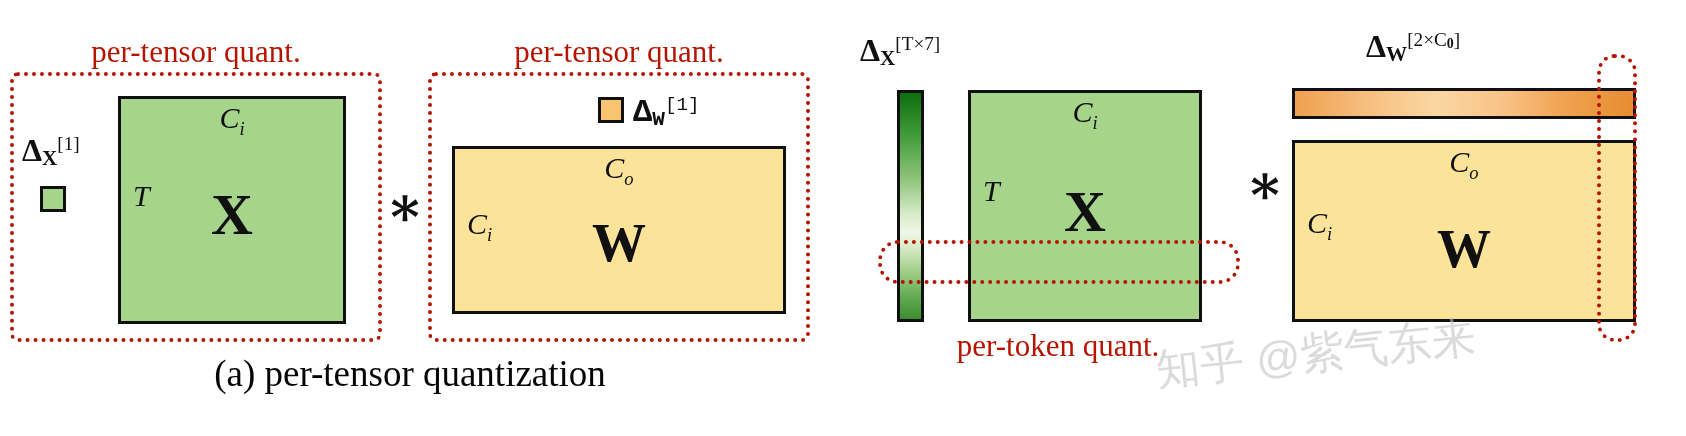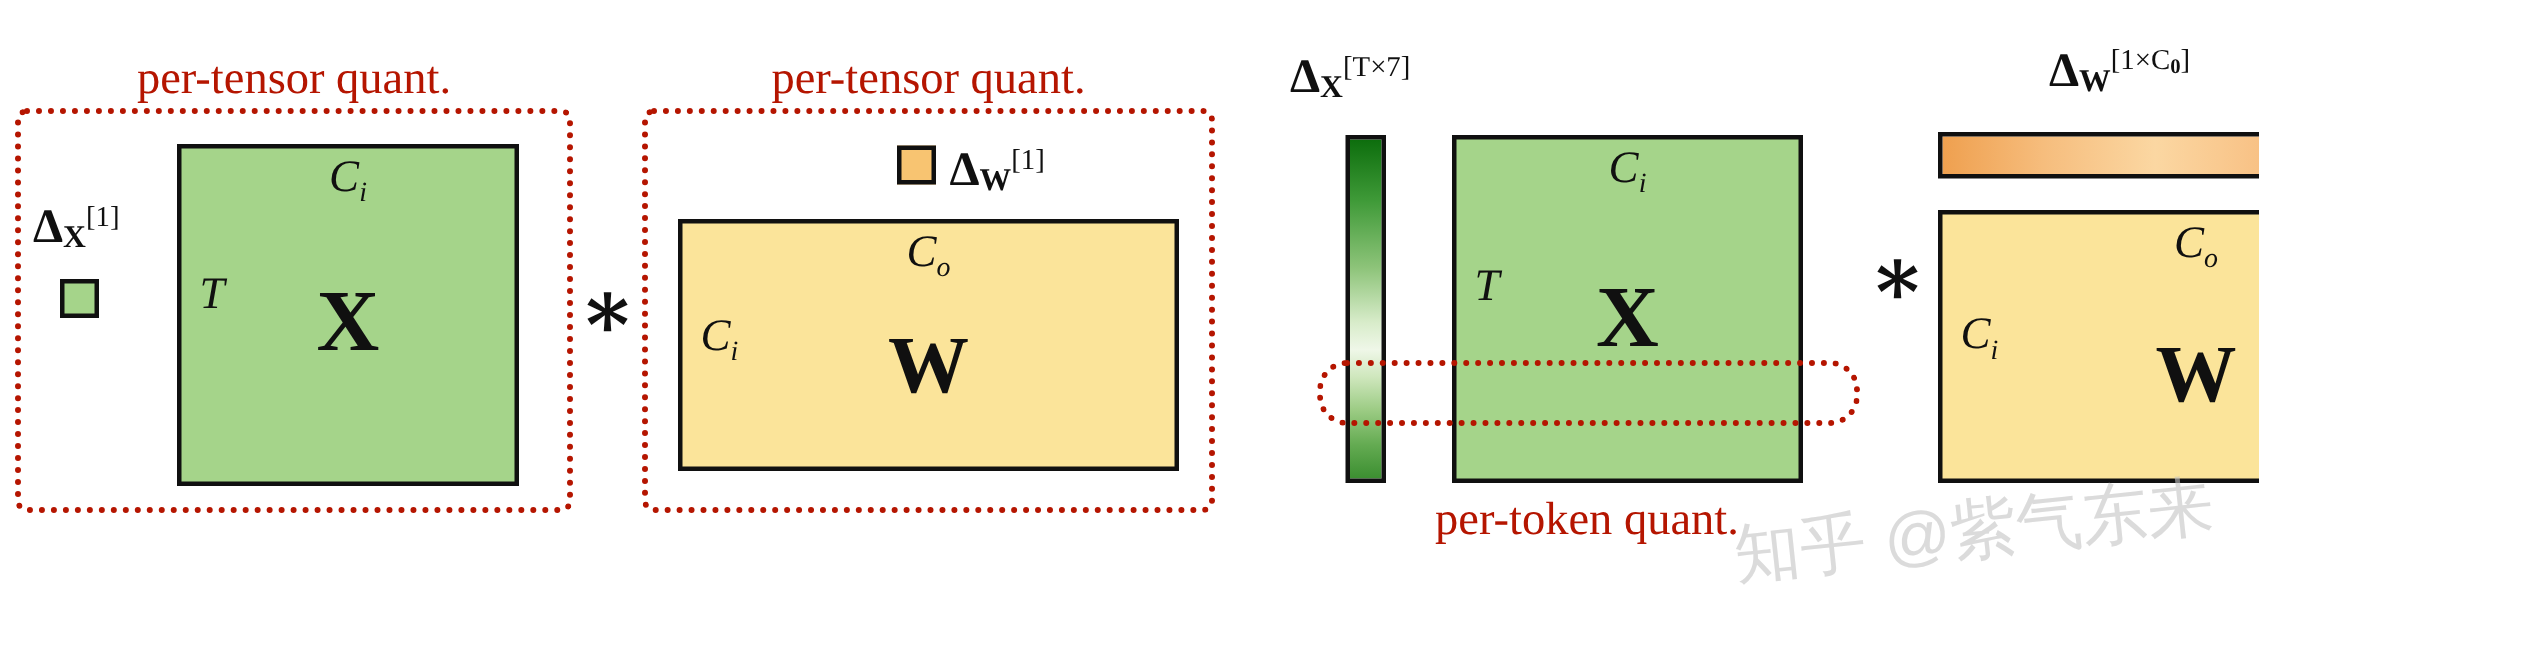--- a/index.html
+++ b/index.html
@@ -1,17 +1,17 @@
 <!DOCTYPE html>
 <html><head>
 <meta charset="utf-8">
 <style>
   html,body { margin:0; padding:0; background:#ffffff; }
   .canvas {
-    position:relative; width:1506px; height:436px; background:#ffffff;
+    position:relative; width:1686px; height:436px; background:#ffffff;
     font-family:"Liberation Serif","DejaVu Serif",serif; color:#101010; overflow:hidden;
   }
   .dotted-box {
     position:absolute; border:4px dotted #b51500; border-radius:8px;
     background:transparent; box-sizing:border-box; z-index:4;
   }
   .red-label {
     position:absolute; color:#b51500; font-size:31px; text-align:center;
     white-space:nowrap; z-index:3;
   }
@@ -87,46 +87,47 @@
     <div class="dim-left">T</div>
     <div class="mname" style="top:52%;">X</div>
   </div>
 
   <div class="star" style="left:382px; top:172px;">∗</div>
 
   <div class="red-label" style="left:428px; top:34px; width:382px;">per-tensor quant.</div>
   <div class="dotted-box" style="left:428px; top:72px; width:382px; height:270px;"></div>
 
   <div class="small-sq" style="left:598px; top:97px; background:#f8c471;"></div>
-  <div class="delta" style="left:633px; top:94px;"><span>Δ</span><sub>W</sub><sup>[1]</sup></div>
+  <div class="delta" style="left:633px; top:94px;font-family:Liberation Mono, monospace;"><span>Δ</span><sub>W</sub><sup>[1]</sup></div>
 
   <div class="matrix yellow-fill" style="left:452px; top:146px; width:334px; height:168px;">
     <div class="dim-top"><span>C</span><sub>o</sub></div>
     <div class="dim-left"><span>C</span><sub>i</sub></div>
     <div class="mname" style="top:58%; font-size:54px;">W</div>
   </div>
 
+  <div class="caption" style="left:70px; top:352px; width:680px;">(a) per-tensor quantization</div>
 
   <div class="delta" style="left:860px; top:32px;"><span>Δ</span><sub>X</sub><sup>[T×7]</sup></div>
 
   <div class="vbar"></div>
 
   <div class="matrix green-fill" style="left:968px; top:90px; width:234px; height:232px;">
     <div class="dim-top"><span>C</span><sub>i</sub></div>
     <div class="dim-left">T</div>
     <div class="mname" style="top:52%;">X</div>
   </div>
 
   <div class="dotted-roi" style="left:878px; top:240px; width:362px; height:44px; border-radius:20px;"></div>
 
   <div class="red-label" style="left:898px; top:328px; width:320px;">per-token quant.</div>
 
   <div class="star" style="left:1242px; top:150px;">∗</div>
 
-  <div class="delta" style="left:1366px; top:28px;"><span>Δ</span><sub>W</sub><sup><span>[1×C</span><sub class="ss">0</sub><span>]</span></sup></div>
+  <div class="delta" style="left:1366px; top:28px;"><span>Δ</span><sub>W</sub><sup><span>[2×C</span><sub class="ss">0</sub><span>]</span></sup></div>
 
   <div class="hbar"></div>
 
   <div class="matrix yellow-fill" style="left:1292px; top:140px; width:344px; height:182px;">
     <div class="dim-top"><span>C</span><sub>o</sub></div>
     <div class="dim-left"><span>C</span><sub>i</sub></div>
     <div class="mname" style="top:60%; font-size:54px;">W</div>
   </div>
 
   <div class="dotted-roi" style="left:1597px; top:54px; width:40px; height:288px; border-radius:18px;"></div>

